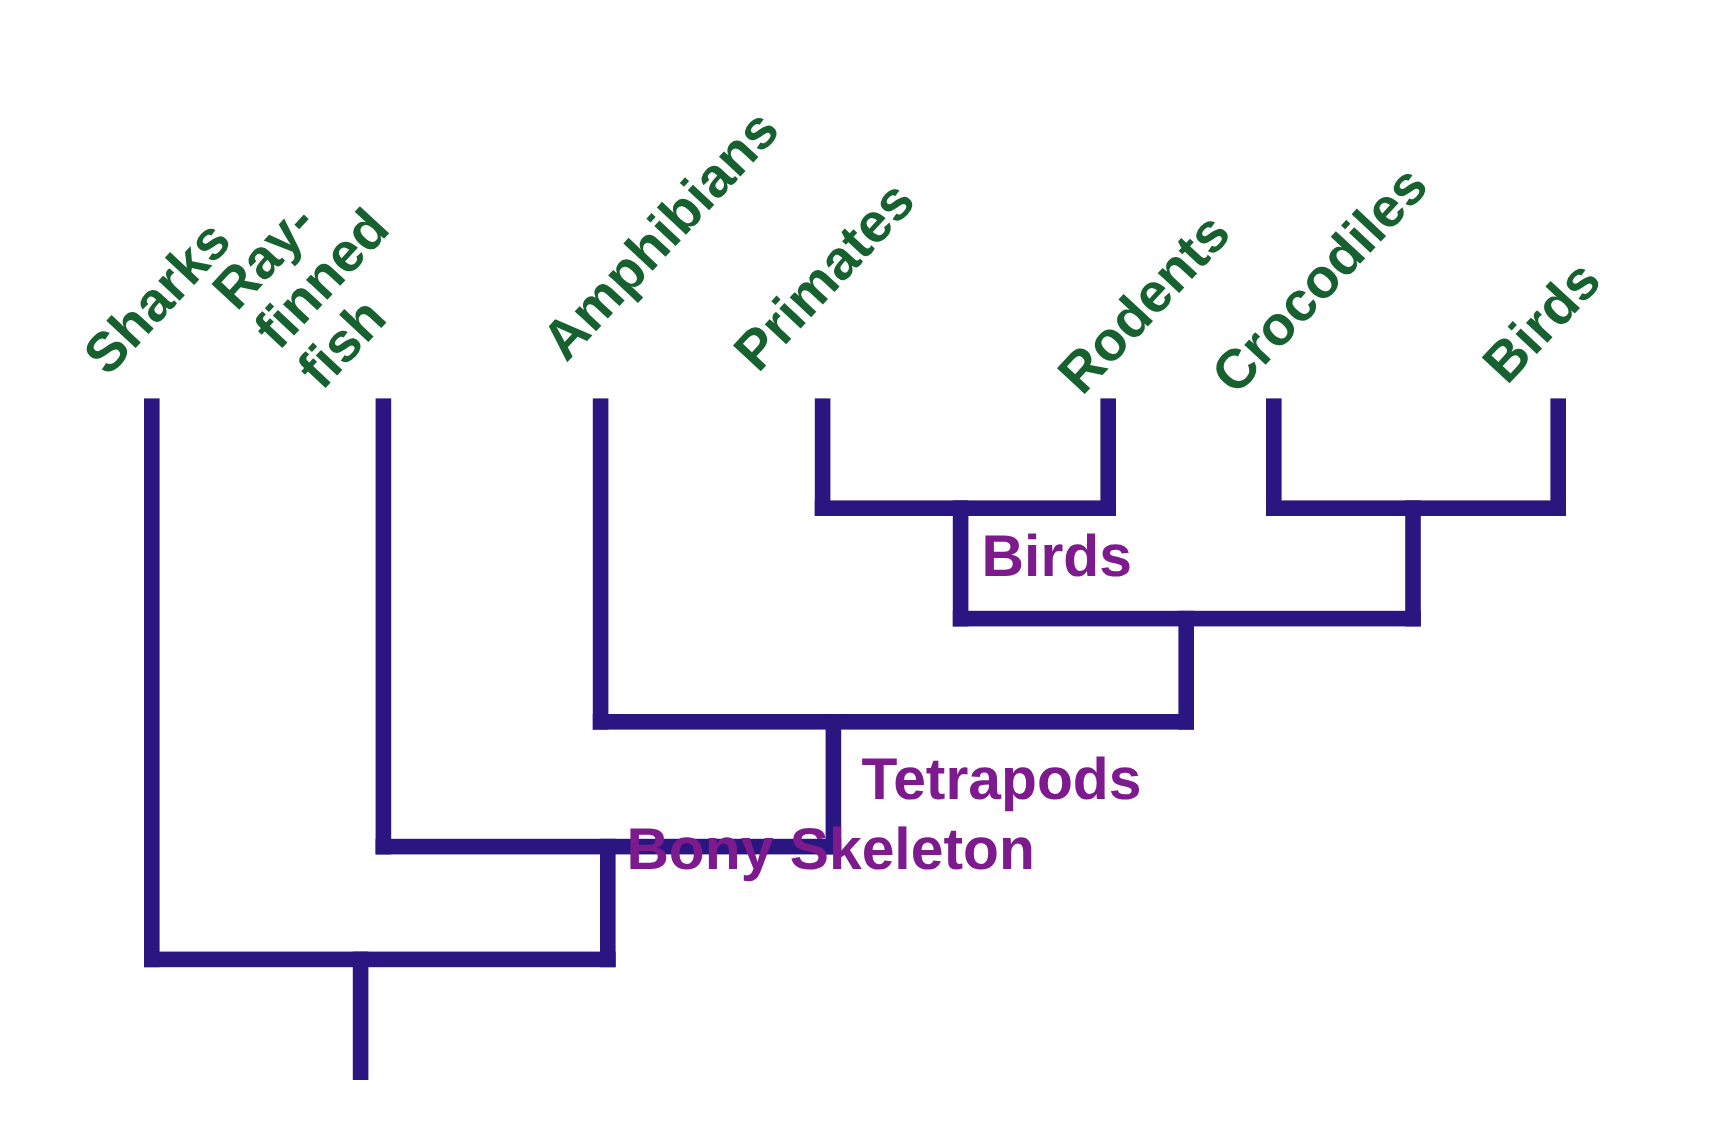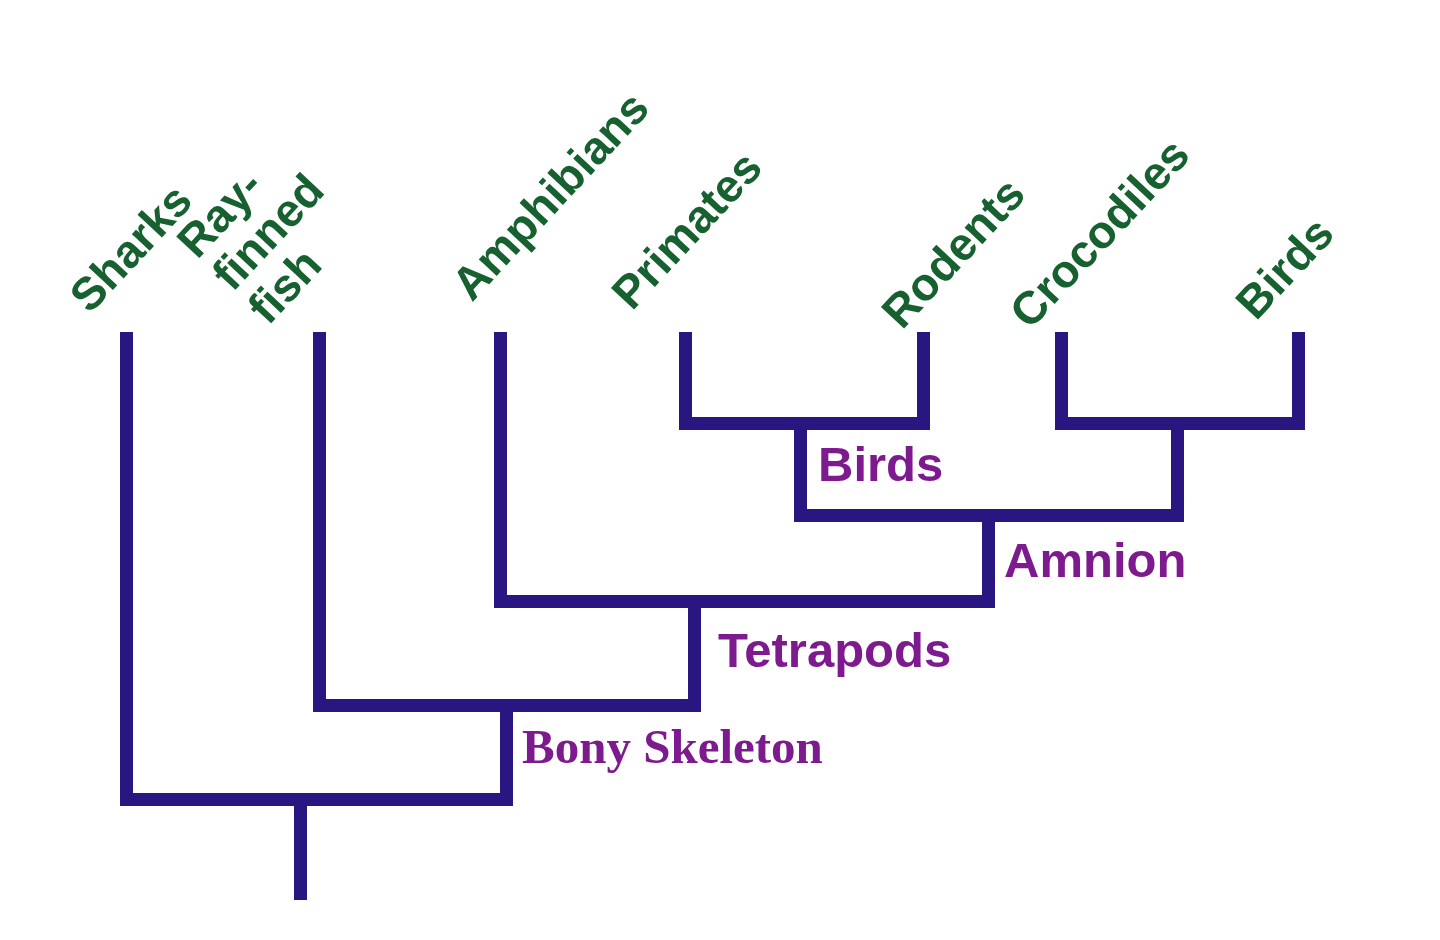--- a/index.html
+++ b/index.html
@@ -85,17 +85,16 @@
     <span class="tip-label">Rodents</span>
   </div>
   <div class="tip-anchor" style="left:1036px; top:336px;">
     <span class="tip-label">Crocodiles</span>
   </div>
   <div class="tip-anchor" style="left:1262px; top:327px;">
     <span class="tip-label">Birds</span>
   </div>
 
   <div class="clade-label" style="left:818px; top:440px;">Birds</div>
-  <div class="clade-label" style="left:1004px; top:536px;">Amnion</div>
   <div class="clade-label" style="left:718px; top:626px;">Tetrapods</div>
-  <div class="clade-label" style="left:522px; top:722px;font-family:Liberation Serif, serif;">Bony Skeleton</div>
+  <div class="clade-label" style="left:522px; top:684px;">Bony Skeleton</div>
 
 </div>
 
 </body></html>

